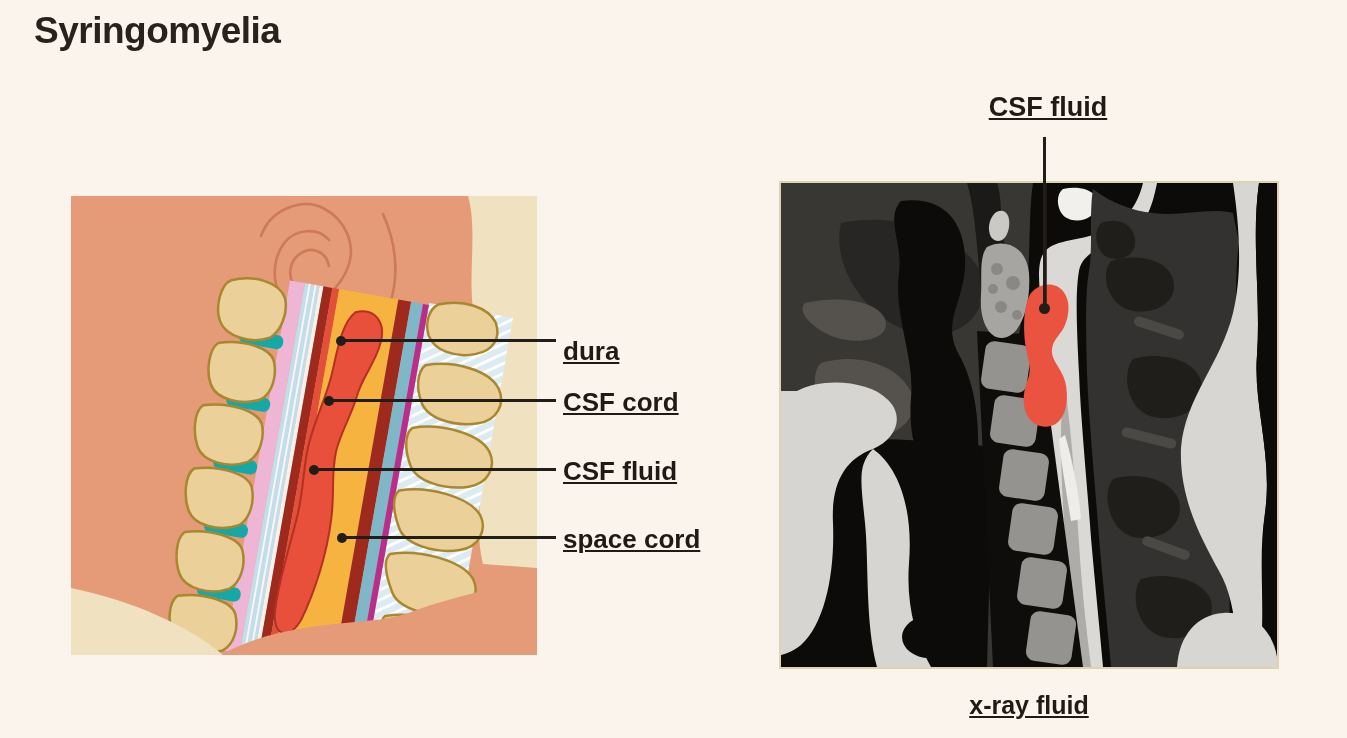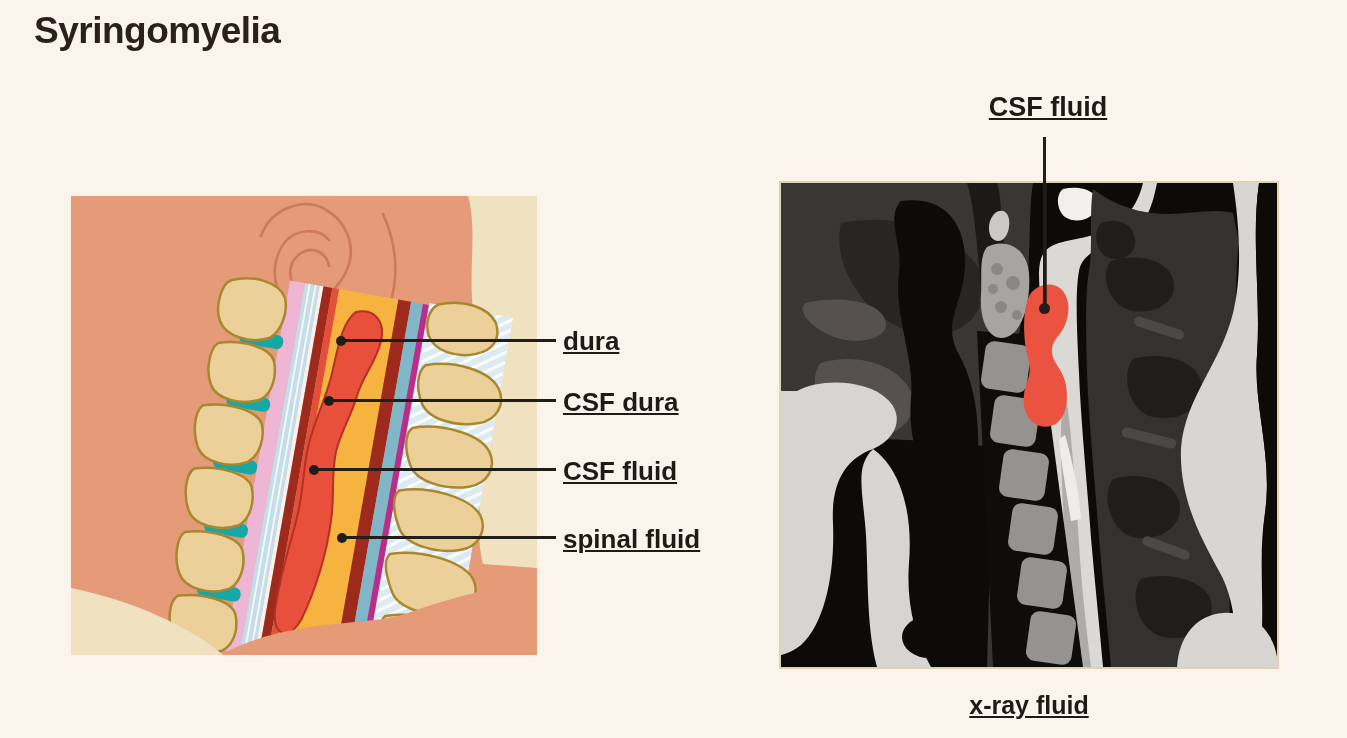--- a/index.html
+++ b/index.html
@@ -113,24 +113,24 @@
 
 <div class="leader-h" style="left:341px;top:339px;width:215px;"></div>
 <div class="leader-dot" style="left:336px;top:336px;"></div>
 <div class="leader-h" style="left:329px;top:399px;width:227px;"></div>
 <div class="leader-dot" style="left:324px;top:396px;"></div>
 <div class="leader-h" style="left:314px;top:468px;width:242px;"></div>
 <div class="leader-dot" style="left:309px;top:465px;"></div>
 <div class="leader-h" style="left:342px;top:536px;width:214px;"></div>
 <div class="leader-dot" style="left:337px;top:533px;"></div>
 
-<div class="anno" style="left:563px;top:326px;text-align:right;">dura</div>
-<div class="anno" style="left:563px;top:387px;">CSF dura</div>
+<div class="anno" style="left:563px;top:336px;text-align:right;">dura</div>
+<div class="anno" style="left:563px;top:387px;">CSF cord</div>
 <div class="anno" style="left:563px;top:456px;">CSF fluid</div>
-<div class="anno" style="left:563px;top:524px;">spinal fluid</div>
+<div class="anno" style="left:563px;top:524px;">space cord</div>
 
 <div class="anno" id="xray-label">CSF fluid</div>
 <div class="leader-v" style="left:1043px;top:137px;height:172px;"></div>
 <div class="leader-dot" style="left:1039px;top:303px;width:11px;height:11px;"></div>
 
 <div class="fig" id="xray-fig">
 <svg width="496" height="484" viewBox="0 0 496 484">
 
   <rect width="496" height="484" fill="#0c0b0a"></rect>
 

